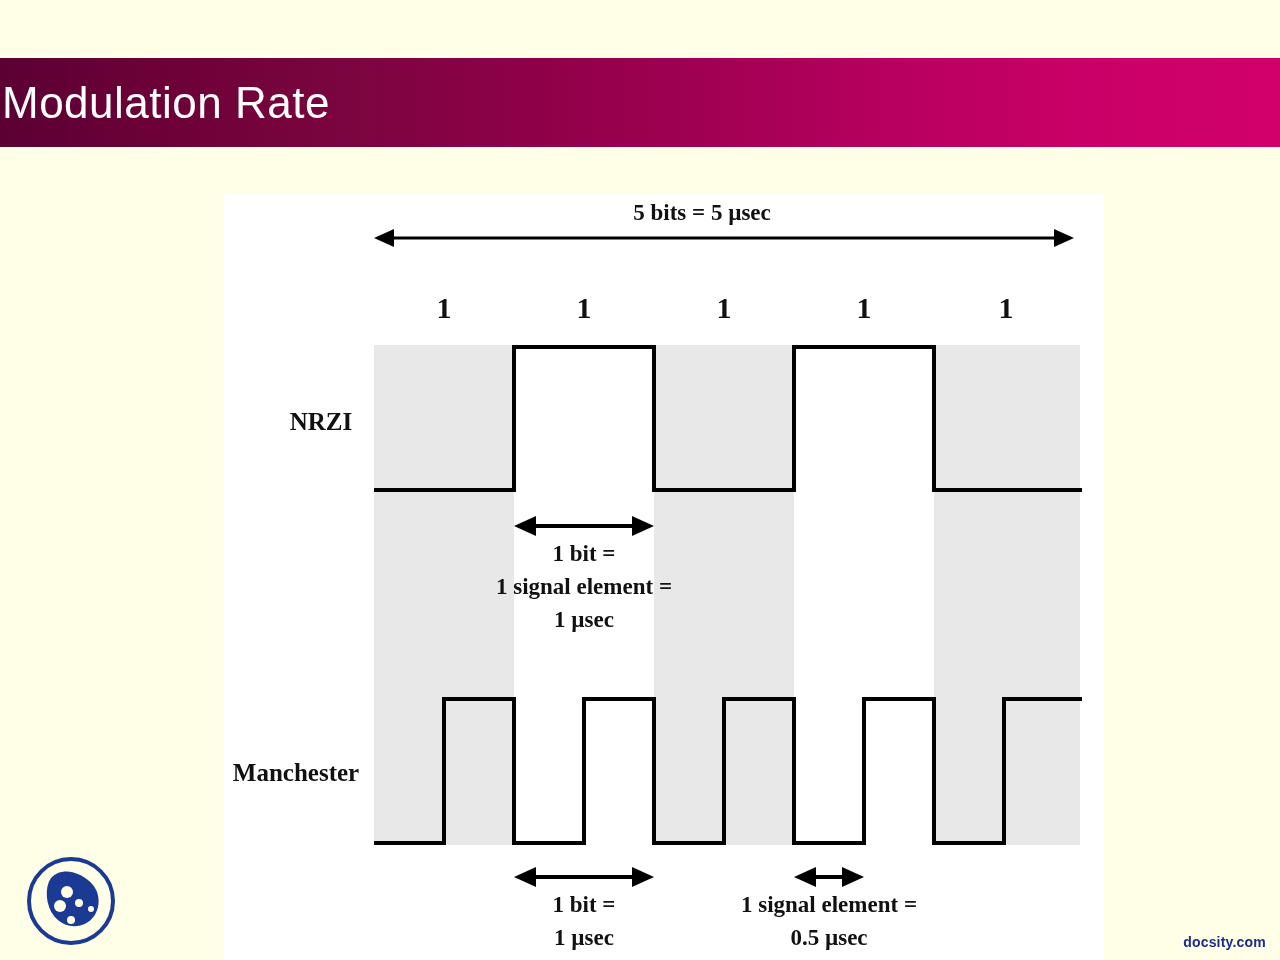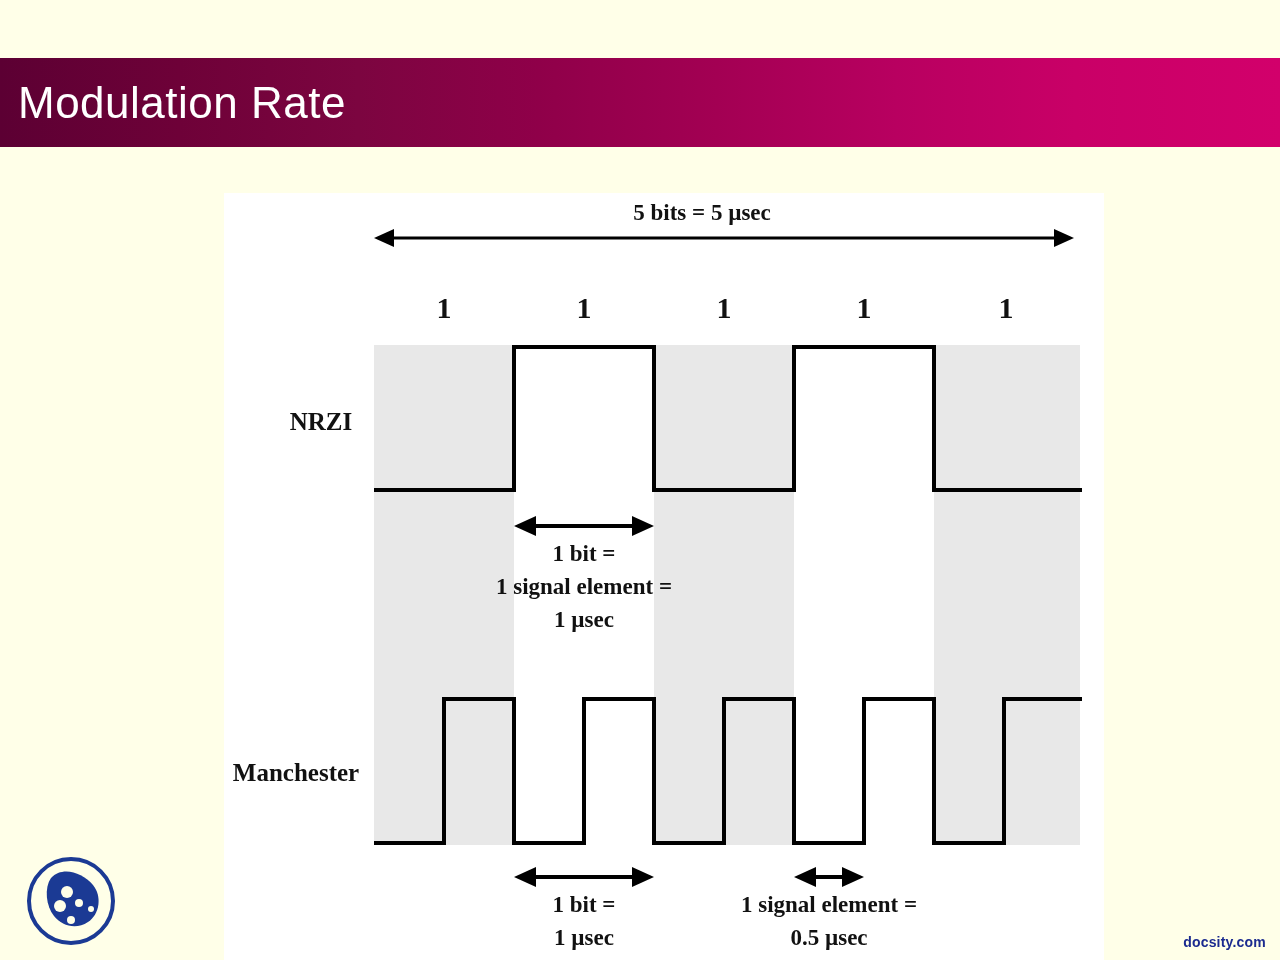--- a/index.html
+++ b/index.html
@@ -24,21 +24,21 @@
     height: 89px;
     background: linear-gradient(to right, #5C0033 0%, #6E0138 14%, #7C0540 28%, #8F0049 42%, #A30053 56%, #B80060 70%, #C90067 84%, #D2006B 100%);
     display: flex;
     align-items: center;
   }
   #title-text {
     color: #FFFFFF;
     font-size: 44px;
     font-weight: 400;
     letter-spacing: 0.5px;
-    margin-left: 18px;
+    margin-left: 2px;
     font-family: "Liberation Sans", sans-serif;
   }
 
   
   #diagram-panel {
     position: absolute;
     left: 208px;
     top: 193px;
     width: 880px;
     height: 884px;

